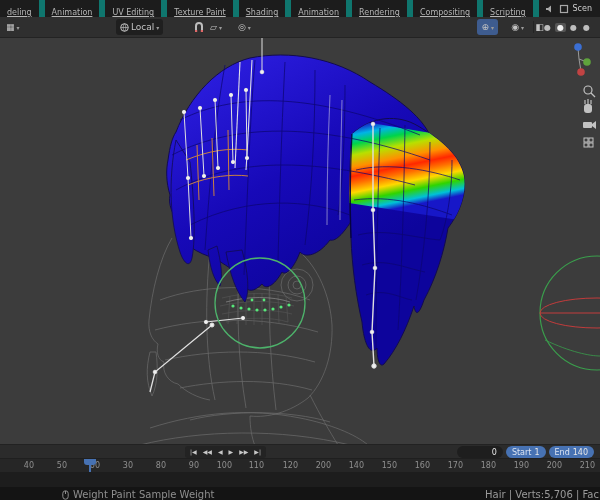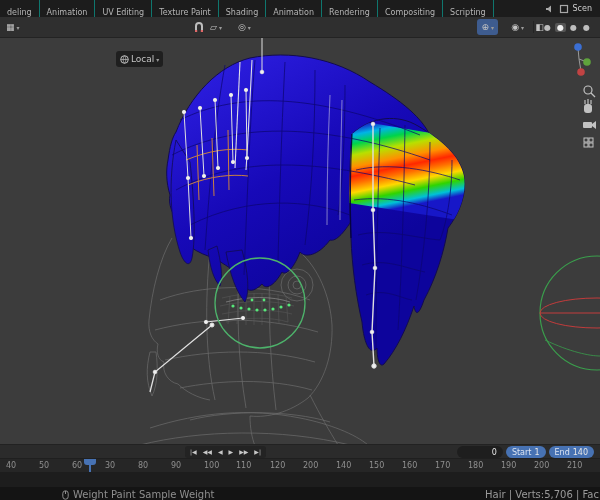--- a/index.html
+++ b/index.html
@@ -4,29 +4,29 @@
 <style>
   * { margin:0; padding:0; box-sizing:border-box; }
   html,body { width:600px; height:500px; overflow:hidden; background:#3c3c3c;
     font-family:"DejaVu Sans", sans-serif; }
   .bar { position:absolute; left:0; width:600px; z-index:2; }
 
   
   #topbar { top:0; height:17px; background:#1c1c1c; display:flex; align-items:stretch; }
   #tabs { display:flex; flex:1; overflow:hidden; }
   .tab { font-size:8px; color:#b5b5b5; line-height:17px; padding:4px 7px;
-    border-right:1px solid #0f766e; white-space:nowrap; cursor:default; }
+    border-right:6px solid #0f766e; white-space:nowrap; cursor:default;text-decoration:underline; }
   #topbar-right { display:flex; align-items:center; gap:4px; padding-right:8px; }
   #scene-label { font-size:8px; color:#cfcfcf; line-height:17px; }
 
   
   #vheader { top:17px; height:21px; background:#2f2f2f; border-bottom:1px solid #232323; }
   .hbtn { position:absolute; top:2px; height:16px; display:flex; align-items:center;
     gap:2px; font-size:9px; color:#c4c4c4; padding:0 4px; border-radius:3px; }
-  .hbtn.dd { background:#1f1f1f;margin-top:32px; }
+  .hbtn.dd { background:#1f1f1f; }
   .arrow { font-size:6px; color:#9a9a9a; }
   .glyph { font-size:9px; line-height:16px; }
   .sphere { font-size:8px; color:#bdbdbd; padding:0 2px; }
   .sphere.active { background:#545454; border-radius:2px; color:#eee; }
   .blue-toggle { background:#3e5c8f; }
   .hsep { position:absolute; top:4px; width:1px; height:12px; background:#232323; }
 
   
   #viewport { position:absolute; top:38px; left:0; width:600px; height:406px;
     background:#3c3c3c; z-index:0; }
@@ -38,21 +38,21 @@
     background:#232323; border-radius:3px; padding:0 2px; }
   .pbtn { font-size:6px; color:#c8c8c8; line-height:12px; padding:0 3px; cursor:default; }
   #tl-fields { position:absolute; right:6px; top:1px; display:flex; gap:3px; }
   .field { height:12px; border-radius:6px; font-size:8px; color:#e6e6e6;
     display:flex; align-items:center; padding:0 6px; }
   #frame-field { background:#1e1e1e; width:46px; justify-content:flex-end; }
   .blue-field { background:#4772b3; }
   .blue-field .lbl { margin-right:3px; color:#dbe4f2; }
 
   #tl-ruler { top:458px; height:14px; background:#262626; border-top:1px solid #1f1f1f; }
-  #ruler-nums span { position:absolute; top:2px; width:28px; text-align:left;
+  #ruler-nums span { position:absolute; top:2px; width:28px; text-align:right;
     font-size:8px; color:#8f8f8f; }
   #playhead { position:absolute; left:89px; top:0; width:2px; height:29px;
     background:#4772b3; z-index:3; }
   #playhead-head { position:absolute; left:84px; top:0; width:12px; height:6px;
     background:#4772b3; border-radius:0 0 3px 3px; z-index:3; }
   #tl-body { top:472px; height:15px; background:#1d1d1d; }
 
   
   #statusbar { top:487px; height:13px; background:#141414; display:flex;
     align-items:flex-end; font-size:10px; color:#8f8f8f; }

